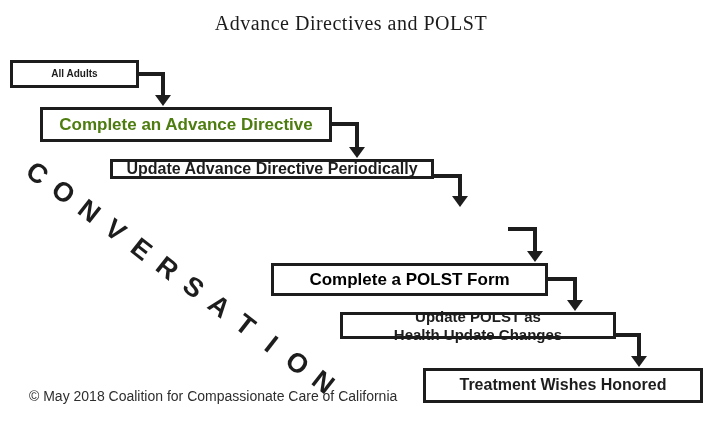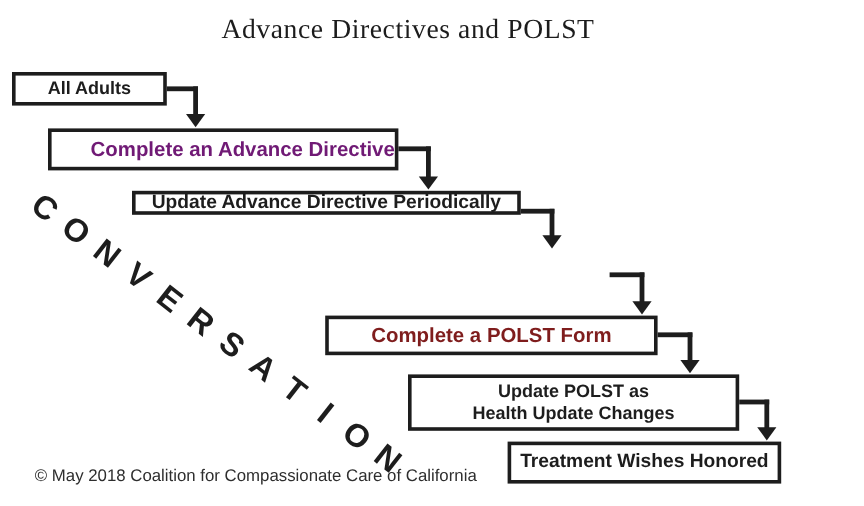--- a/index.html
+++ b/index.html
@@ -2,36 +2,37 @@
 <html><head>
 <meta charset="utf-8">
 <style>
   html,body { margin:0; padding:0; background:#ffffff; }
   .canvas {
     position:relative; width:720px; height:422px; background:#ffffff;
     font-family:"Liberation Sans", sans-serif; overflow:hidden;
   }
   .title {
     position:absolute; left:0; top:12px; width:680px; text-align:center;
-    font-family:"Liberation Serif", serif; font-size:23px; color:#1c1c1c;
+    font-family:"Liberation Serif", serif; font-size:20px; color:#1c1c1c;
     letter-spacing:0.5px;
+    padding-left:11px;
   }
   .fbox {
     position:absolute; box-sizing:border-box; border:3px solid #1d1d1d;
     background:#ffffff; display:flex; flex-direction:column;
     align-items:center; justify-content:center; text-align:center;
     font-weight:bold; color:#1d1d1d; line-height:1.15;
   }
-  .b1 { left:10px;  top:60px;  width:129px; height:28px; font-size:15px; }
-  .b2 { left:40px;  top:107px; width:292px; height:35px; font-size:17px; color:#701a75;align-items:flex-end; }
+  .b1 { left:10px;  top:60px;  width:129px; height:28px; font-size:10px; }
+  .b2 { left:40px;  top:107px; width:292px; height:35px; font-size:17px; color:#4d7c0f; }
   .b3 { left:110px; top:159px; width:324px; height:20px; font-size:16px; }
   .b4 { left:187px; top:208px; width:321px; height:43px; font-size:15px; }
-  .b5 { left:271px; top:263px; width:277px; height:33px; font-size:17px; color:#7f1d1d; }
-  .b6 { left:340px; top:312px; width:276px; height:47px; font-size:15px; }
-  .b7 { left:423px; top:368px; width:228px; height:35px; font-size:16px; }
+  .b5 { left:271px; top:263px; width:277px; height:33px; font-size:17px; color:#000000; }
+  .b6 { left:340px; top:312px; width:276px; height:27px; font-size:15px; }
+  .b7 { left:423px; top:368px; width:280px; height:35px; font-size:16px; }
   .ital { font-style:italic; }
   .seg { position:absolute; background:#1d1d1d; }
   .ahead {
     position:absolute; width:0; height:0;
     border-left:8px solid transparent; border-right:8px solid transparent;
     border-top:11px solid #1d1d1d;
   }
   .conv-layer { position:absolute; left:0; top:0; width:720px; height:422px; pointer-events:none; }
   .conv-letter {
     position:absolute; width:24px; text-align:center;

